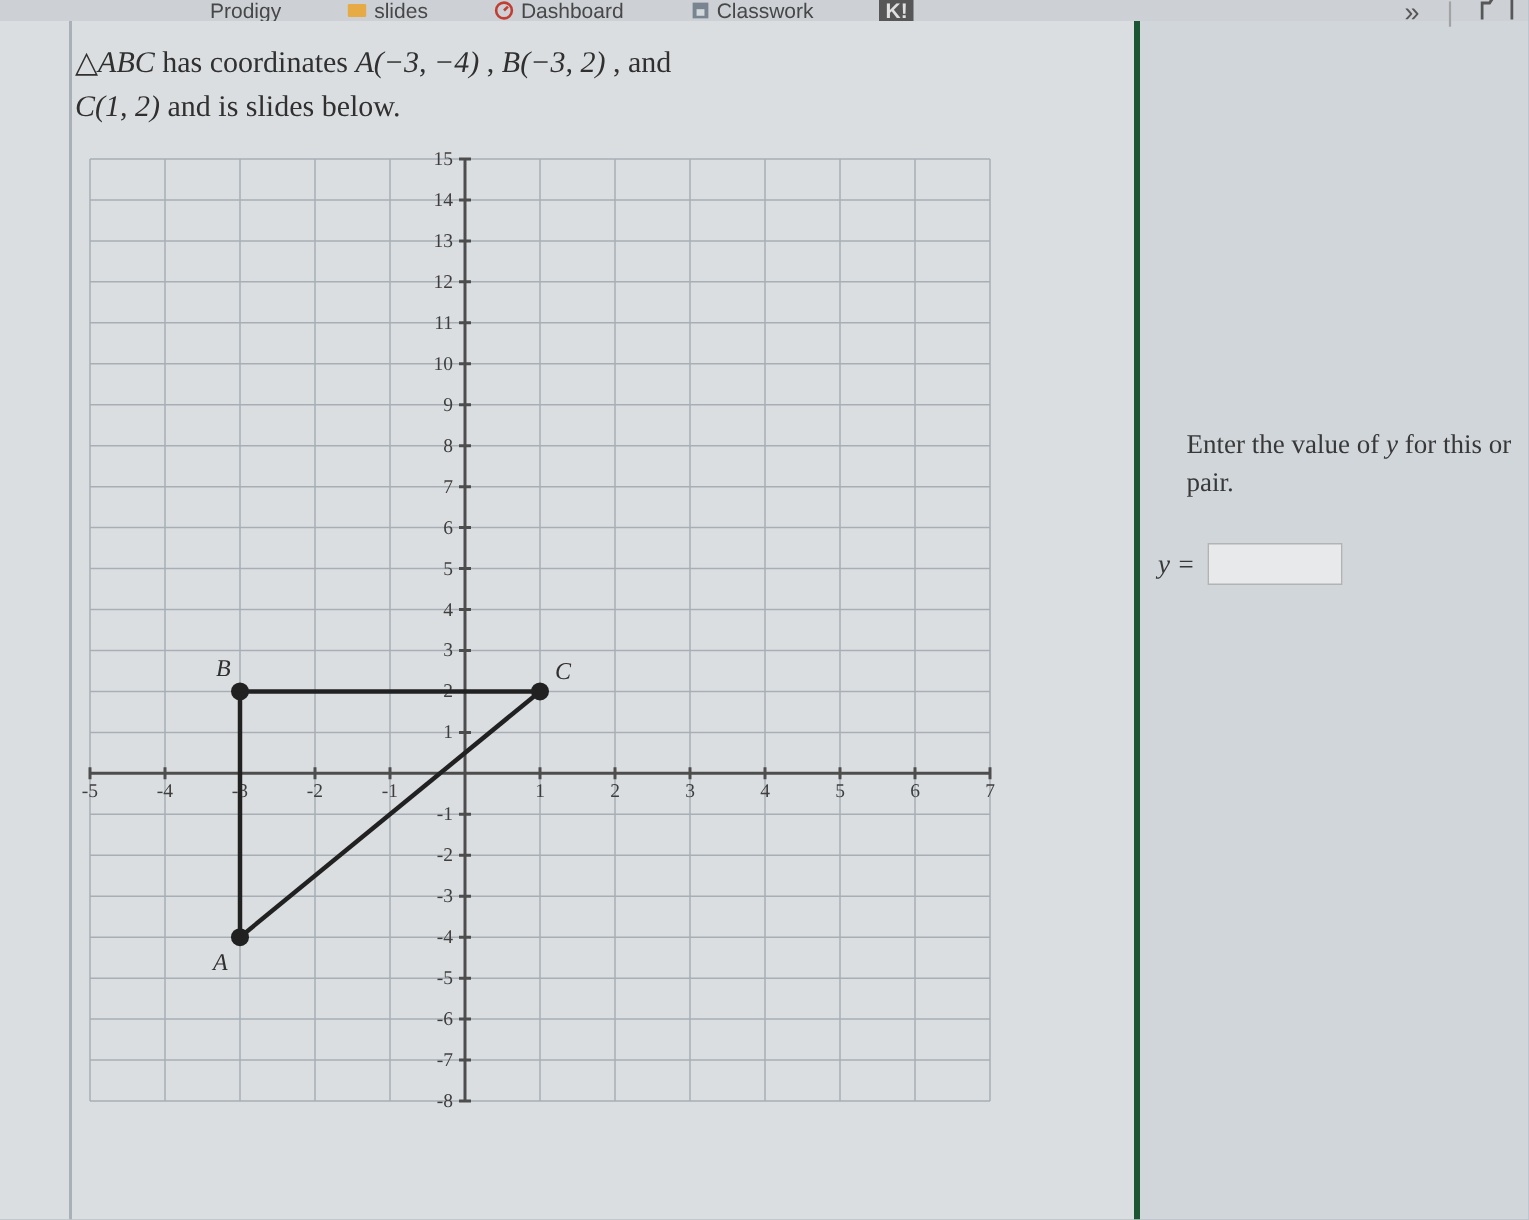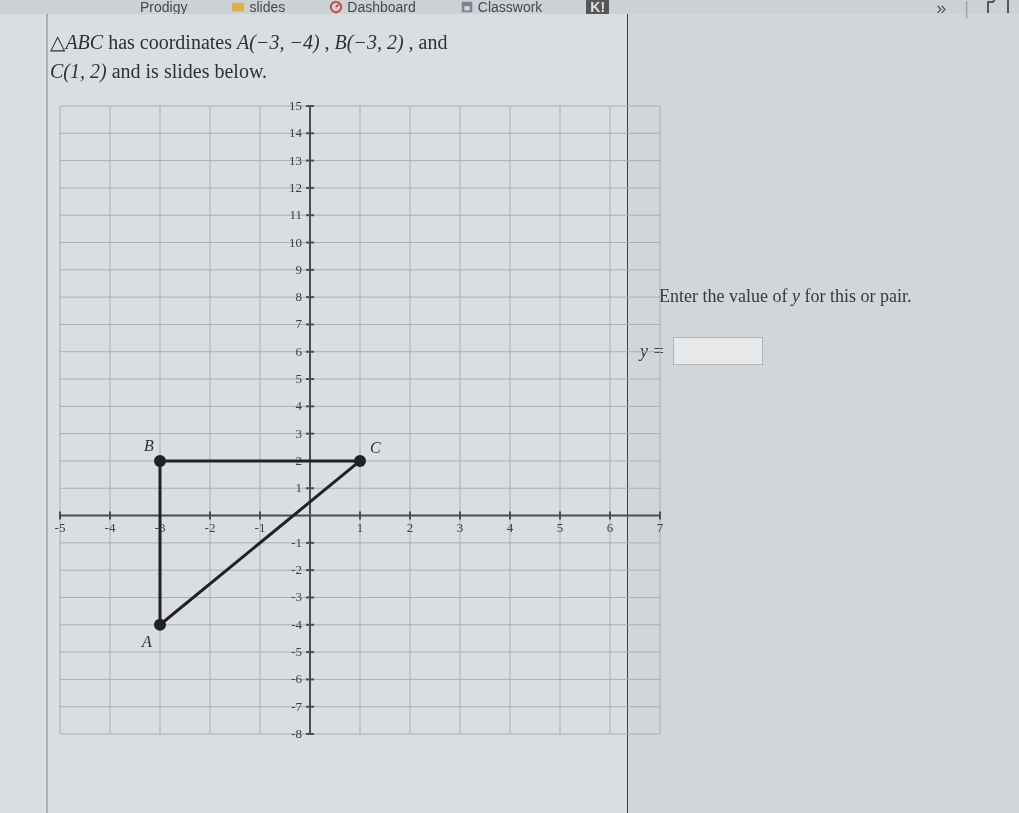--- a/index.html
+++ b/index.html
@@ -24,25 +24,25 @@
     color: #444;
     overflow: hidden;
   }
   .nav-item { display: flex; align-items: center; gap: 4px; }
   .nav-icon { width: 14px; height: 14px; display: inline-block; }
   .main-wrap {
     display: flex;
     height: 799px;
   }
   .left-pane {
-    width: 628px;
+    width: 760px;
     background: #e8ebee;
     padding: 14px 20px 10px 50px;
     position: relative;
-    border-right: 1px solid #14532d;
+    border-right: 4px solid #14532d;
   }
   .left-margin-line {
     position: absolute;
     left: 46px;
     top: 0;
     bottom: 0;
     width: 2px;
     background: #b0b8c0;
   }
   .problem-text {

